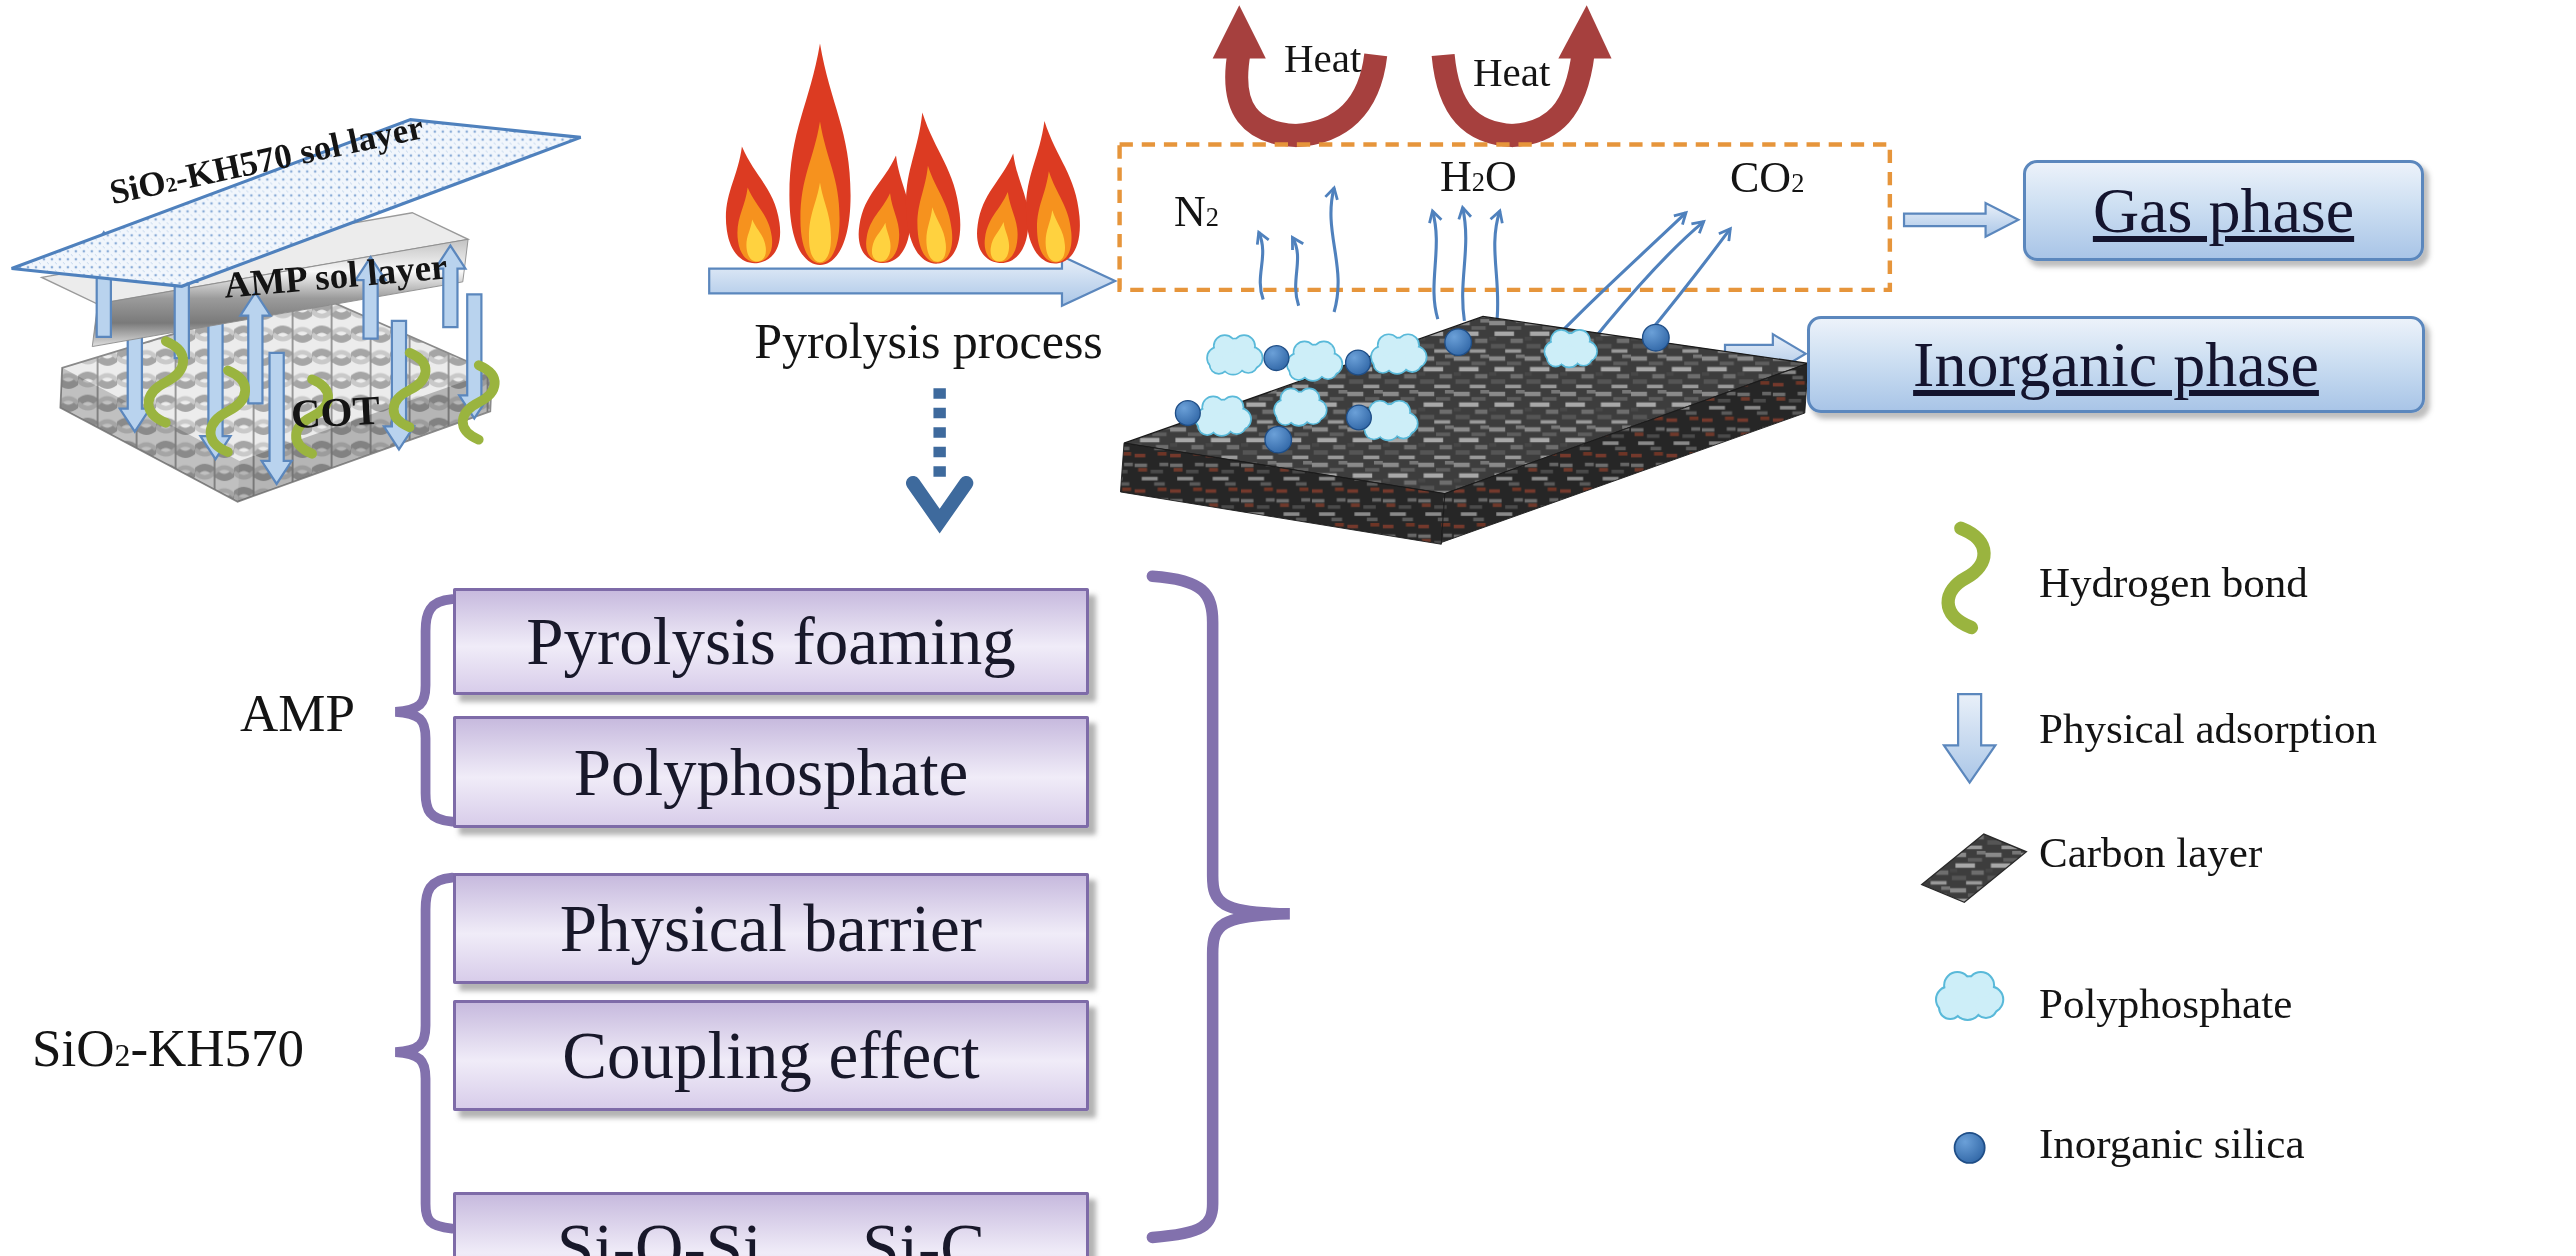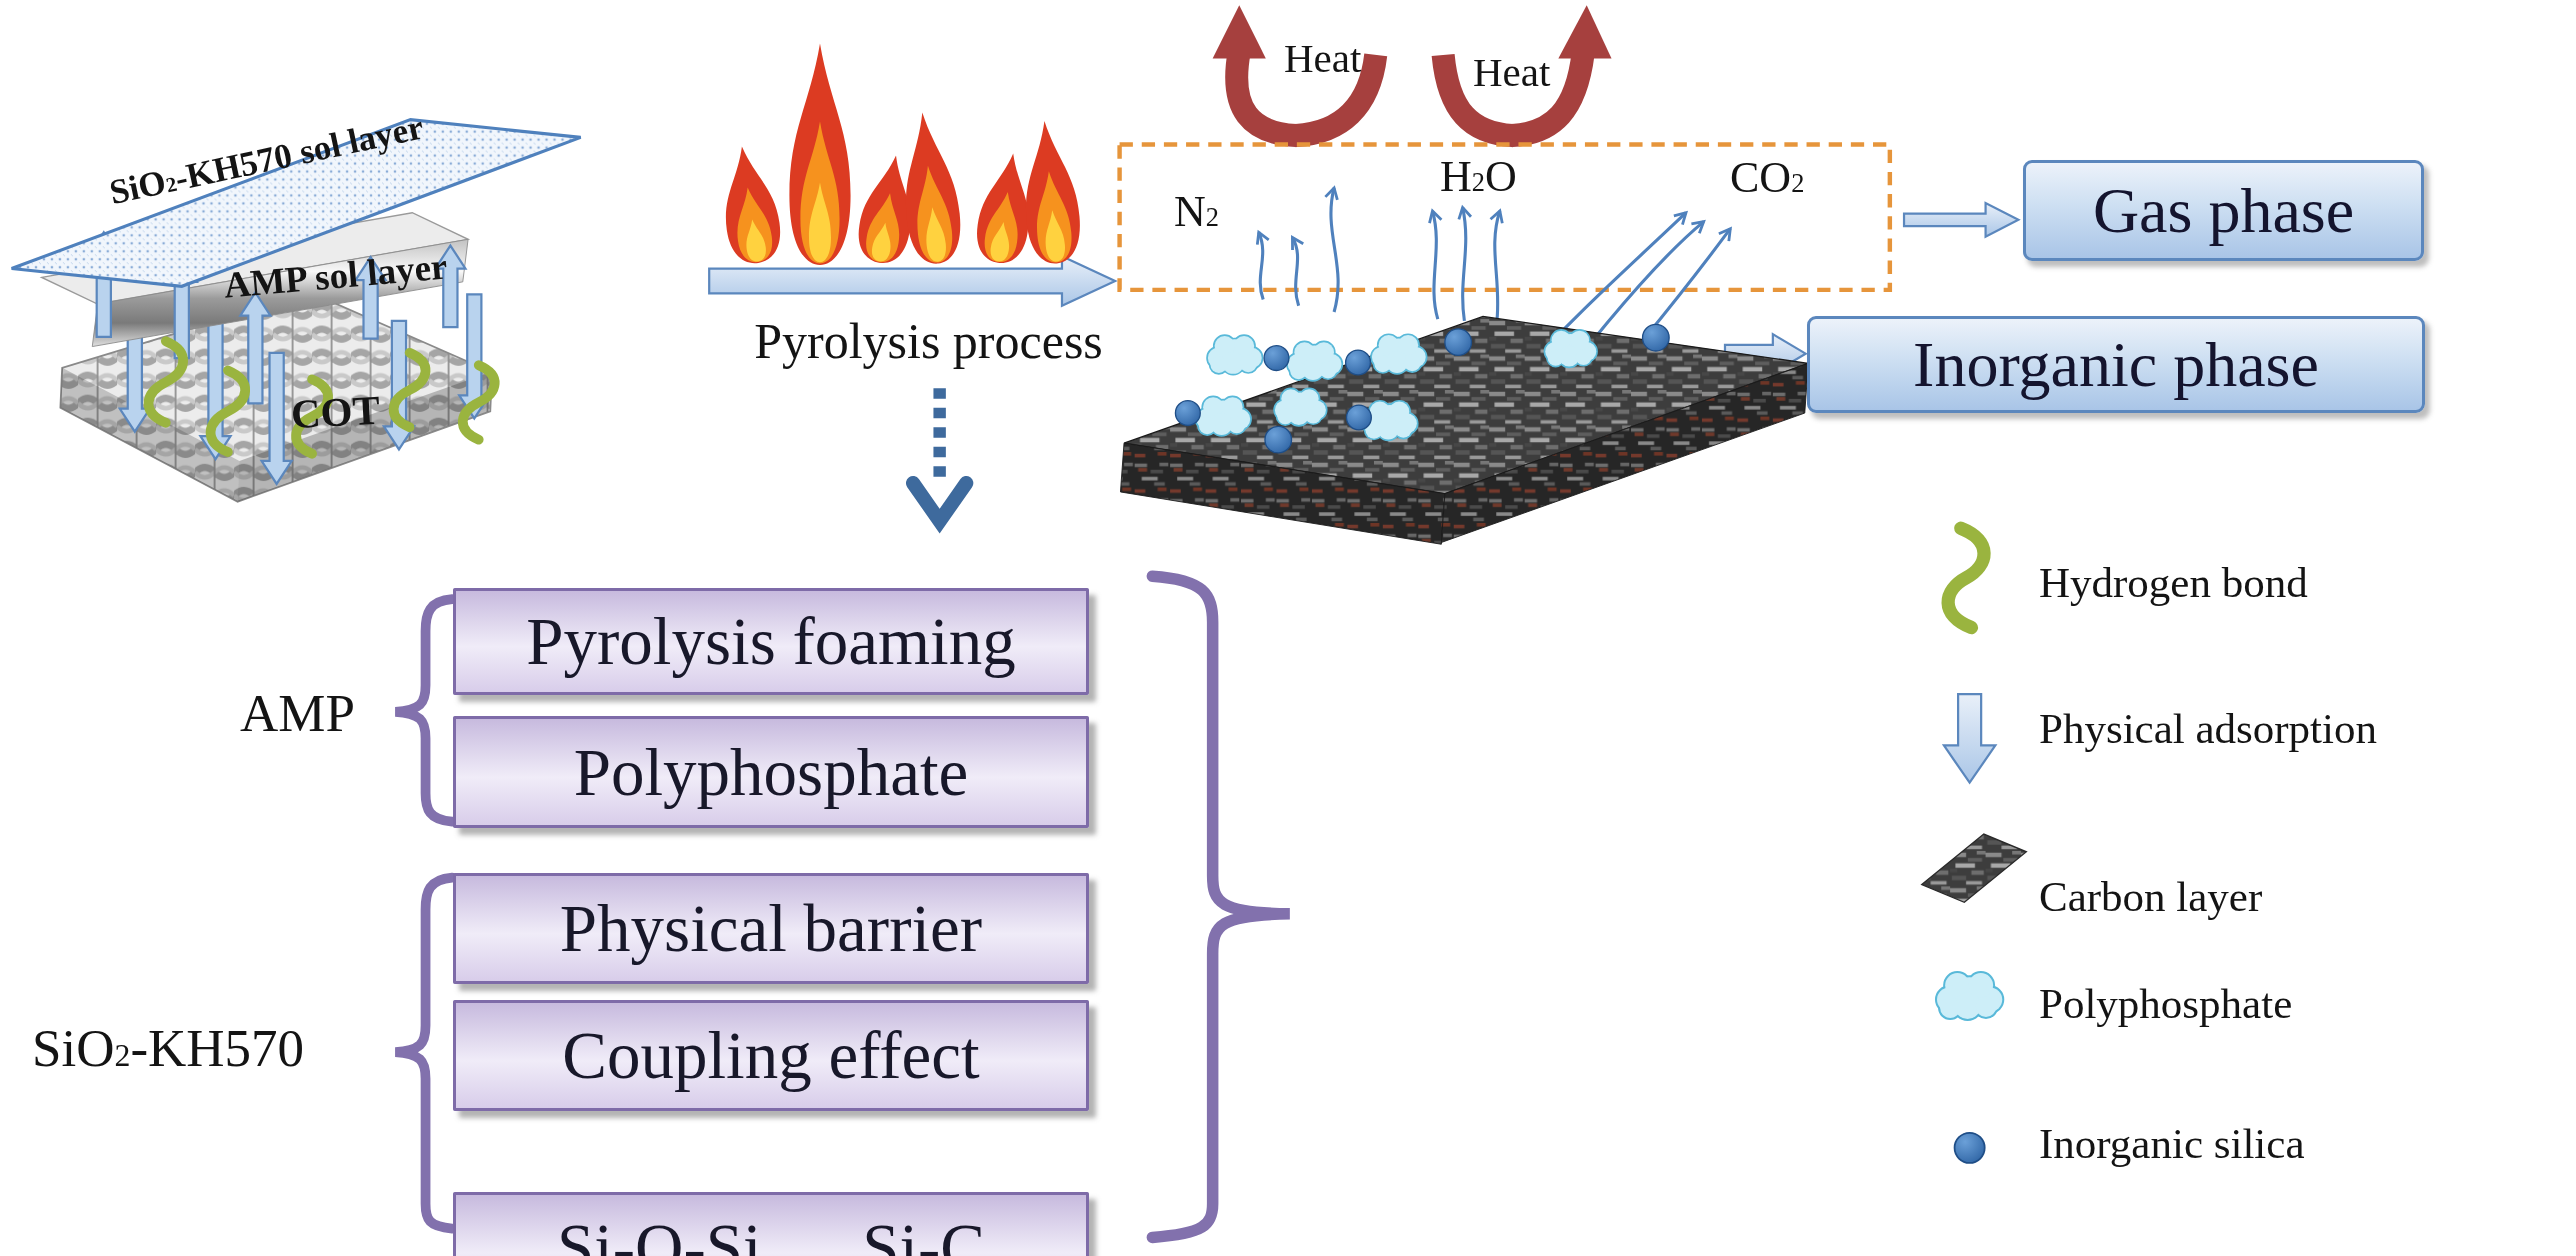--- a/index.html
+++ b/index.html
@@ -3,22 +3,22 @@
 <meta charset="utf-8">
 <style>
   html,body{margin:0;padding:0;background:#fff;}
   .canvas{position:relative;width:2576px;height:1256px;background:#fff;overflow:hidden;
           font-family:"Liberation Serif","DejaVu Serif",serif;color:#111;}
   .art{position:absolute;left:0;top:0;}
   .lbl{position:absolute;white-space:nowrap;color:#141414;}
   .sub{font-size:0.6em;}
   .boxtxt{position:absolute;display:flex;align-items:center;justify-content:center;text-align:center;}
   .bluebox{background:linear-gradient(180deg,#ecf2fa 0%,#cddff2 45%,#a9c5e7 100%);
-           border:3.5px solid #5b87bd;border-radius:9px;
-           box-shadow:4.4px 5.3px 5.3px rgba(110,110,110,.45);font-size:64px;color:#14142e;}
+           border:3.5px solid #5b87bd;border-radius:14px;
+           box-shadow:4.4px 5.3px 5.3px rgba(110,110,110,.45);font-size:64px;color:#14142e;text-decoration:underline;}
   .purplebox{background:linear-gradient(180deg,#c7bade 0%,#f0ecf8 55%,#d8cdea 100%);
            border:3.5px solid #7e6ba8;border-radius:1.8px;
            box-shadow:6.2px 7px 5.3px rgba(105,105,105,.5);font-size:67px;color:#18182a;}
   .legendlbl{font-size:43px;}
   .gaslbl{font-size:44px;}
 </style>
 </head>
 <body>
 
 <div class="canvas">
@@ -264,18 +264,18 @@
 </div>
 
 <div class="boxtxt purplebox" style="left:453px;top:588px;width:630px;height:101px;">Pyrolysis foaming</div>
 <div class="boxtxt purplebox" style="left:453px;top:716px;width:630px;height:106px;">Polyphosphate</div>
 <div class="boxtxt purplebox" style="left:453px;top:873px;width:630px;height:105px;">Physical barrier</div>
 <div class="boxtxt purplebox" style="left:453px;top:1000px;width:630px;height:105px;">Coupling effect</div>
 <div class="boxtxt purplebox" style="left:453px;top:1192px;width:630px;height:105px;">Si-O-Si 、 Si-C</div>
 
 <div class="lbl legendlbl" style="left:2039px;top:558px;">Hydrogen bond</div>
 <div class="lbl legendlbl" style="left:2039px;top:704px;">Physical adsorption</div>
-<div class="lbl legendlbl" style="left:2039px;top:828px;margin-top:44px;">Carbon layer</div>
+<div class="lbl legendlbl" style="left:2039px;top:828px;">Carbon layer</div>
 <div class="lbl legendlbl" style="left:2039px;top:979px;">Polyphosphate</div>
 <div class="lbl legendlbl" style="left:2039px;top:1119px;">Inorganic silica</div>
 
 </div>
 
 
 </body></html>

